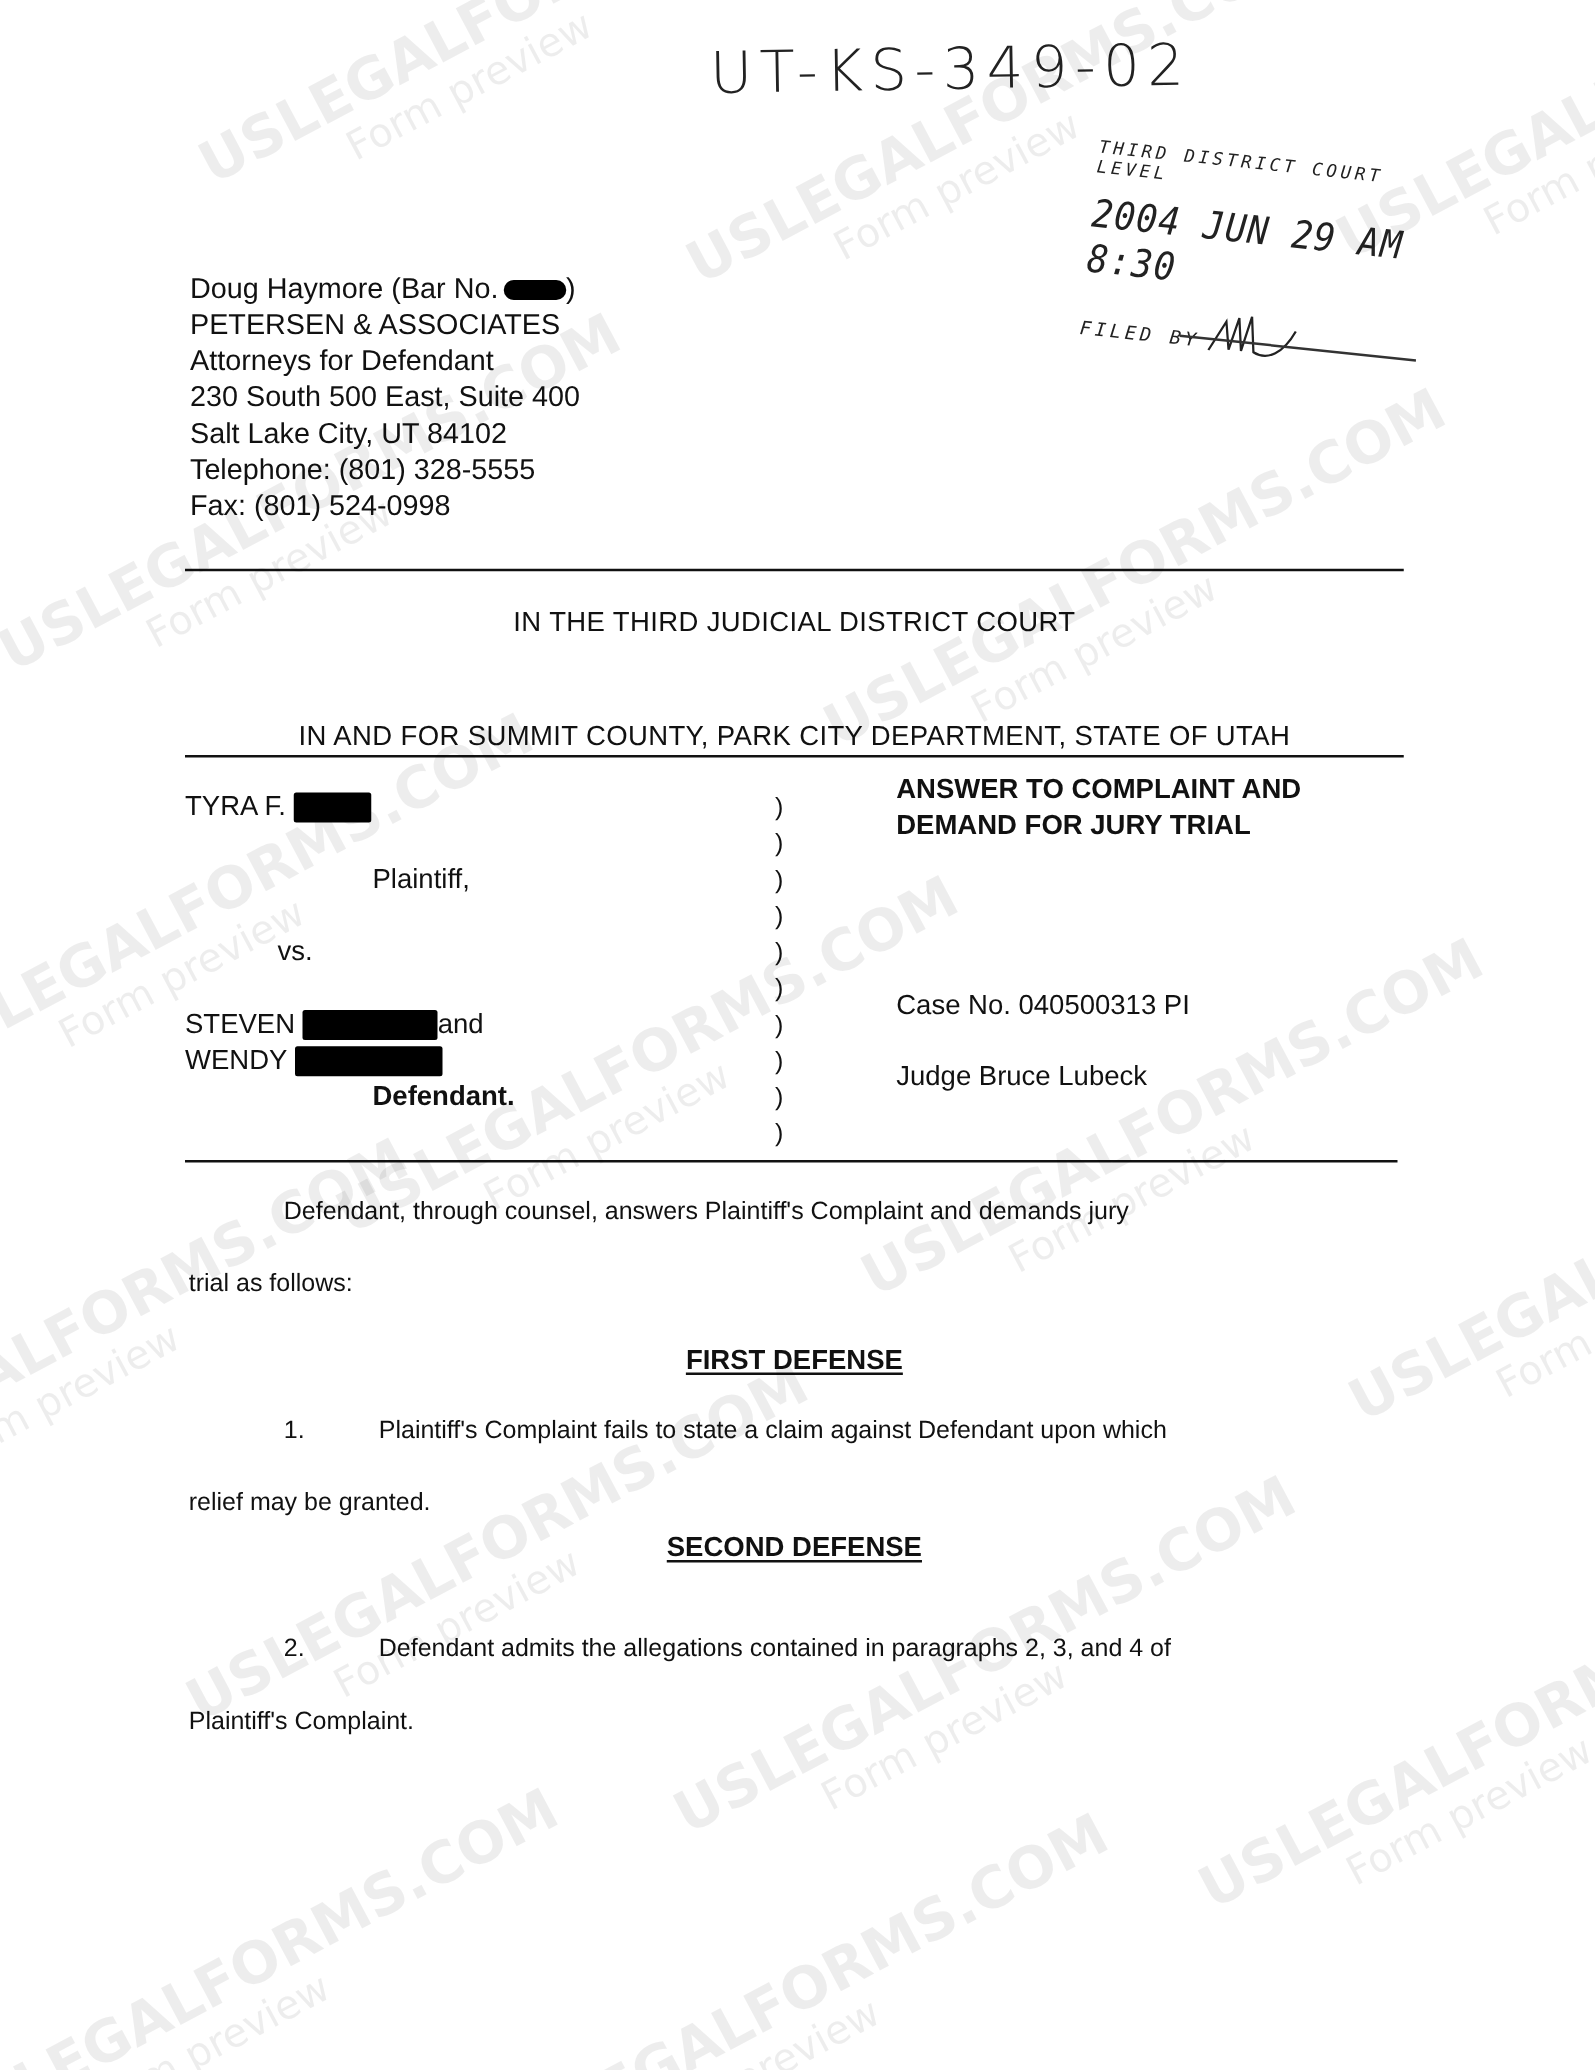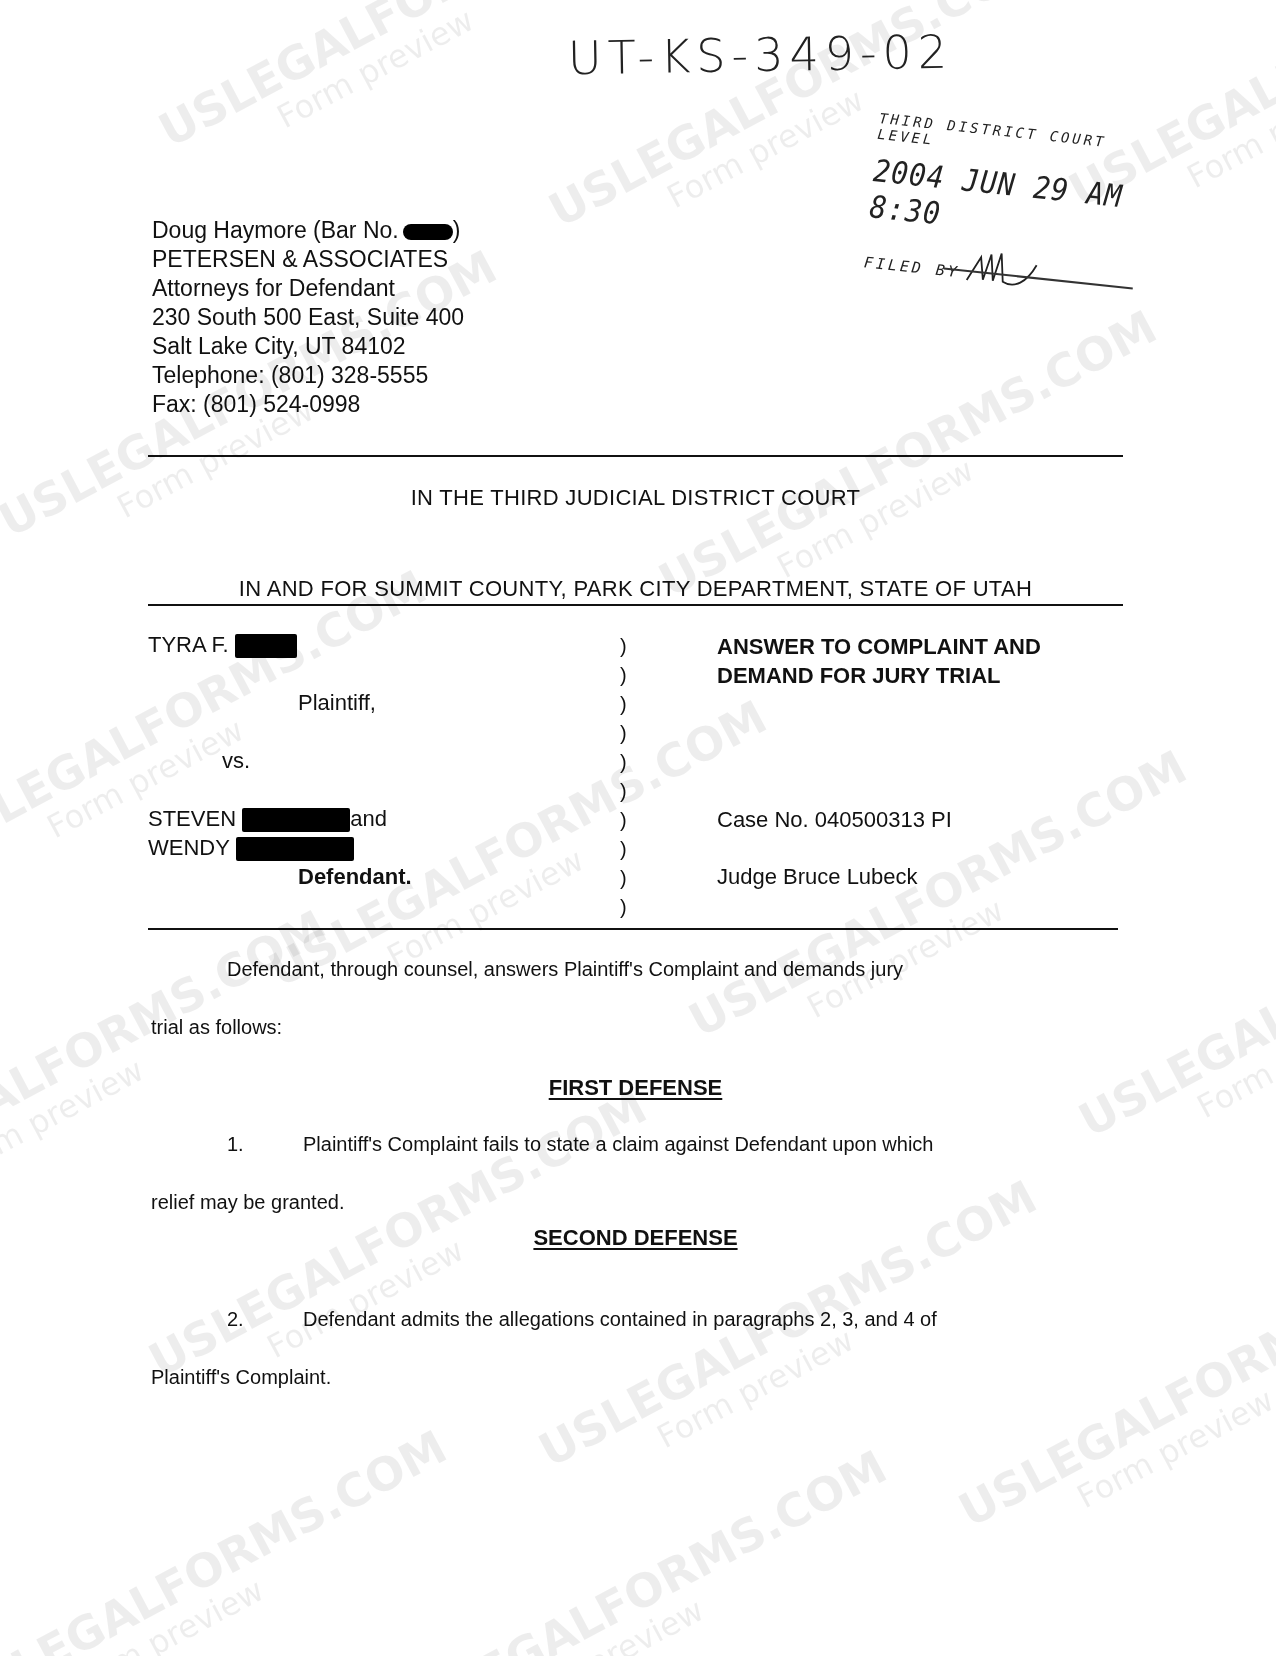--- a/index.html
+++ b/index.html
@@ -16,21 +16,21 @@
     .stamp .line { position: absolute; left: 80px; top: 150px; width: 190px; border-top: 2px solid #333; }
 
     .attorney { position: absolute; left: 152px; top: 216px; font-size: 23px; line-height: 29px; }
     .redact { display: inline-block; background: #000; vertical-align: middle; border-radius: 2px; }
 
     .rule { position: absolute; left: 148px; width: 975px; border-top: 2px solid #111; }
     .court-title { position: absolute; left: 148px; width: 975px; text-align: center; font-size: 22px; letter-spacing: 0.3px; }
 
     .caption-left { position: absolute; left: 148px; top: 630px; font-size: 22px; line-height: 29px; }
     .parens { position: absolute; left: 620px; top: 632px; font-size: 20px; line-height: 29px; }
-    .caption-right { position: absolute; left: 717px; top: 632px; font-size: 22px; }
+    .caption-right { position: absolute; left: 717px; top: 616px; font-size: 22px; }
     .caption-right .title { font-weight: bold; line-height: 29px; }
 
     .body-text { position: absolute; left: 151px; width: 975px; font-family: "Liberation Sans Narrow", "Liberation Sans", sans-serif; font-size: 20px; }
     .heading { position: absolute; left: 148px; width: 975px; text-align: center; font-weight: bold; font-size: 22px; }
     .heading span { text-decoration: underline; text-underline-offset: 3px; }
 
     .wm { position: absolute; font-family: "DejaVu Sans", sans-serif; font-weight: bold; color: rgba(0,0,0,0.07); transform: rotate(-28deg); transform-origin: left top; white-space: nowrap; pointer-events: none; }
     .wm .big { font-size: 46px; display: block; }
     .wm .small { font-size: 32px; font-weight: normal; display: block; margin-left: 110px; margin-top: -4px; }
   </style>

